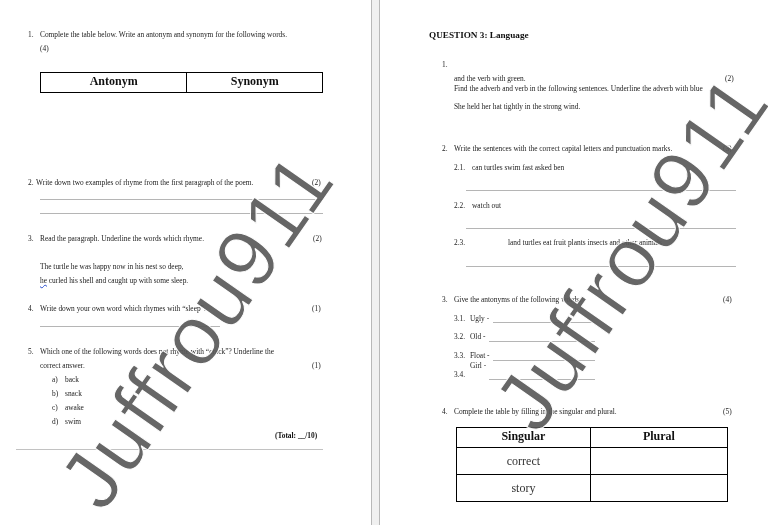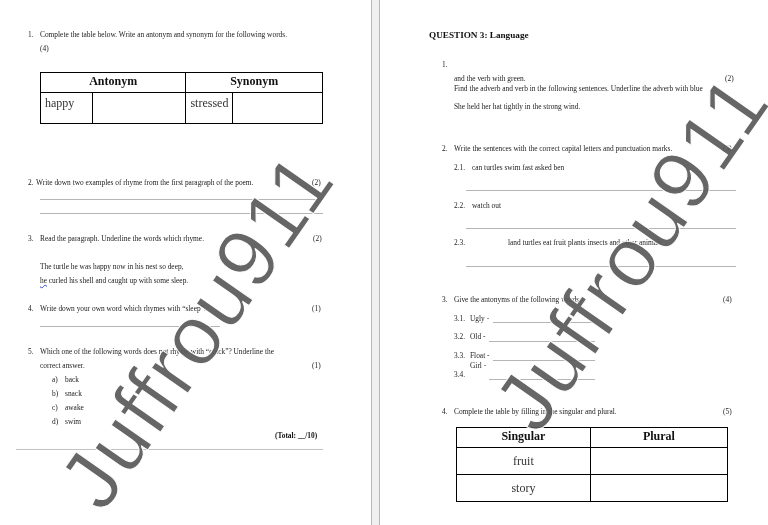--- a/index.html
+++ b/index.html
@@ -42,26 +42,20 @@
     <colgroup>
         <col style="width:52px">
         <col style="width:95px">
         <col style="width:45px">
         <col style="width:91px">
       </colgroup>
     <tbody>
         <tr style="height:15px">
       <td class="head" colspan="2">Antonym</td>
       <td class="head" colspan="2">Synonym</td>
-    </tr>
-    <tr style="height:31px">
-      <td>happy</td>
-      <td></td>
-      <td>stressed</td>
-      <td></td>
     </tr>
   </tbody>
     </table>
 
   <span class="abs" style="left:28px;top:179px;">2.</span>
   <span class="abs" style="left:36px;top:179px;">Write down two examples of rhyme from the first paragraph of the poem.</span>
   <span class="abs" style="left:312px;top:179px;">(2)</span>
   <div class="line" style="left:40px;top:199px;width:283px;"></div>
   <div class="line" style="left:40px;top:213px;width:283px;"></div>
 
@@ -152,21 +146,21 @@
     <colgroup>
         <col style="width:138px">
         <col style="width:142px">
       </colgroup>
     <tbody>
         <tr style="height:19px">
       <td class="head">Singular</td>
       <td class="head">Plural</td>
     </tr>
     <tr style="height:27px">
-      <td>fruit</td>
+      <td>correct</td>
       <td></td>
     </tr>
     <tr style="height:27px">
       <td>story</td>
       <td></td>
     </tr>
   </tbody>
     </table>
 
   <div class="watermark" style="left:95px;top:392px;transform:rotate(-55deg);">Juffrou911</div>

